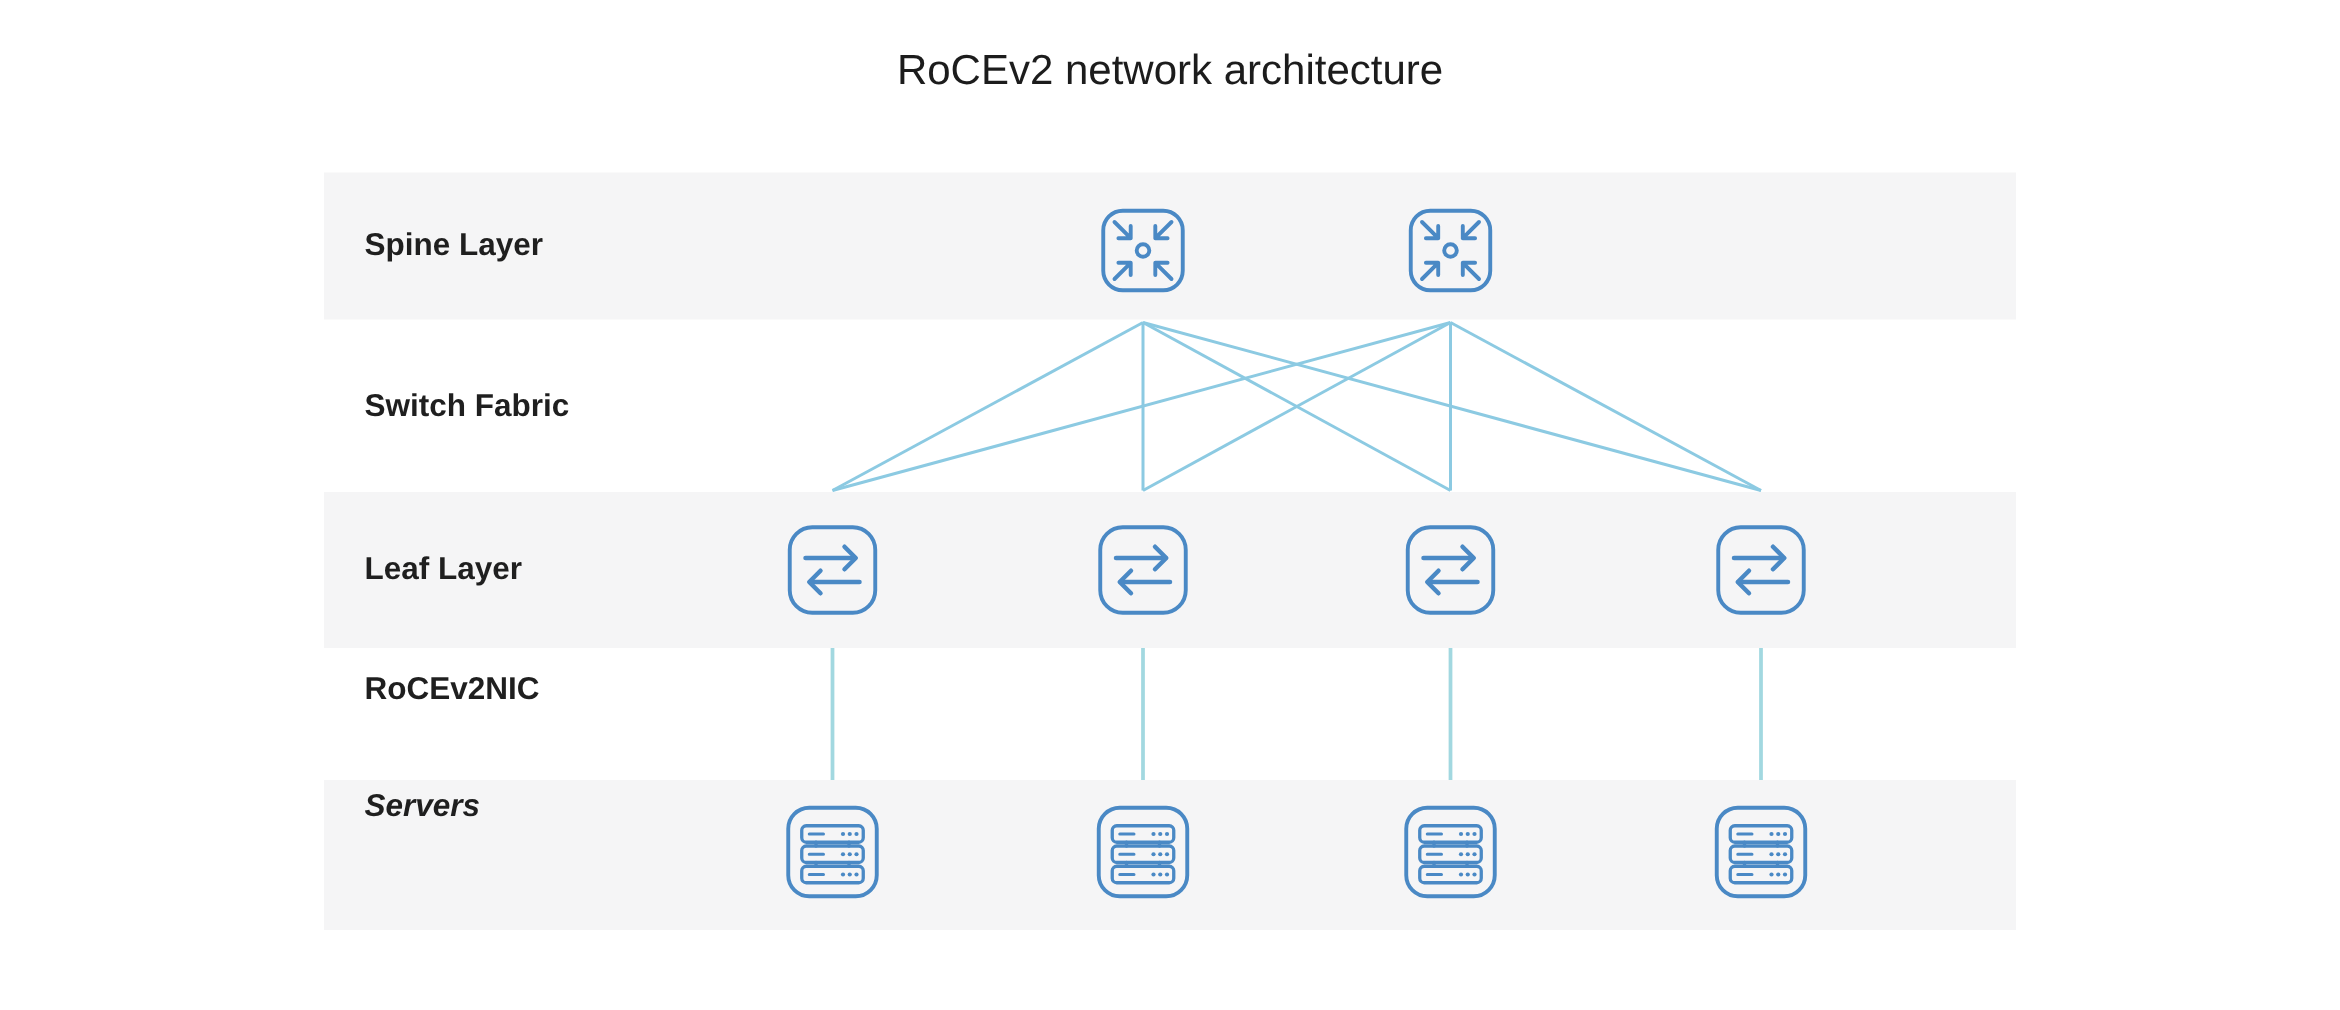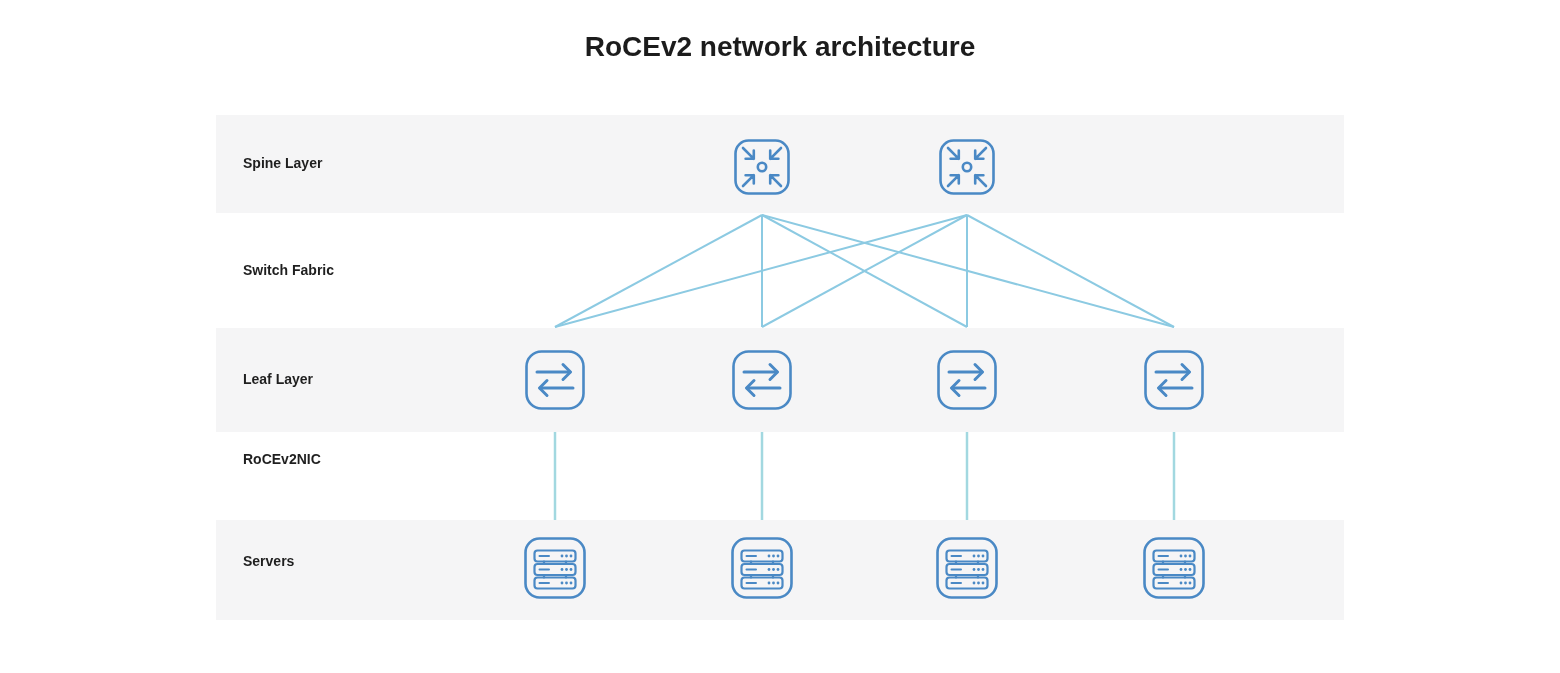--- a/index.html
+++ b/index.html
@@ -4,35 +4,35 @@
 <style>
   html,body{margin:0;padding:0;}
   body{
     width:1560px;height:673px;position:relative;overflow:hidden;
     background:#ffffff;
     font-family:"Liberation Sans", sans-serif;
     color:#1f1f1f;
   }
   .title{
     position:absolute;left:216px;width:1128px;top:31px;margin:0;
-    text-align:center;font-size:28px;font-weight:700;color:#1c1c1c;
+    text-align:center;font-size:28px;font-weight:400;color:#1c1c1c;
   }
   .band{position:absolute;left:216px;width:1128px;background:#f5f5f6;}
   #band-spine{top:115px;height:98px;}
   #band-leaf{top:328px;height:104px;}
   #band-servers{top:520px;height:100px;}
   .row-label{
     position:absolute;left:243px;display:flex;align-items:center;
-    font-size:14px;font-weight:600;color:#1f1f1f;line-height:1.7;
+    font-size:21px;font-weight:600;color:#1f1f1f;line-height:1.7;
   }
   #label-spine{top:115px;height:98px;}
   #label-fabric{top:213px;height:115px;}
   #label-leaf{top:328px;height:104px;justify-content:center;}
   #label-nic{top:416px;height:88px;text-align:right;}
-  #label-servers{top:512px;height:100px;}
+  #label-servers{top:488px;height:100px;font-style:italic;}
   .links{position:absolute;left:216px;width:1128px;}
   #fabric-links{top:213px;height:115px;}
   #nic-links{top:432px;height:88px;}
   .node{position:absolute;}
   .node svg{display:block;}
   
   #spine-1{left:732px;top:137px;}
   #spine-2{left:937px;top:137px;}
   
   #leaf-1{left:523px;top:348px;}

